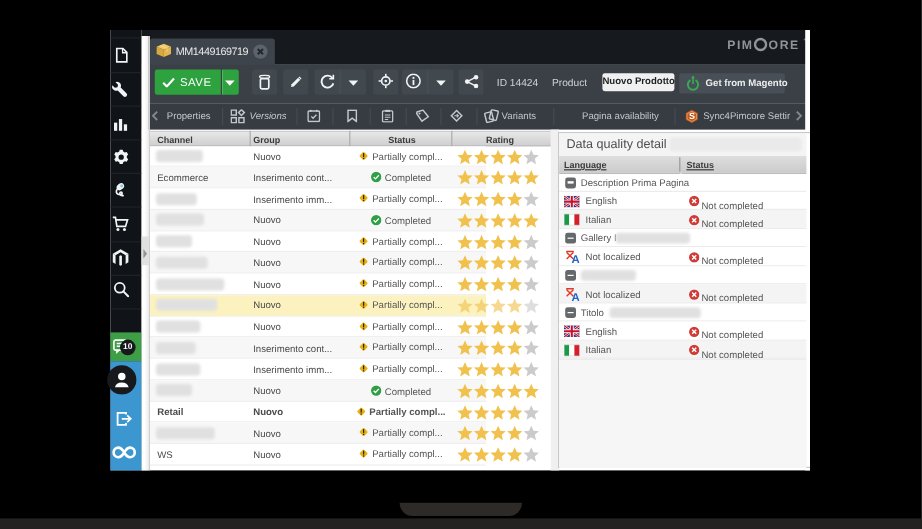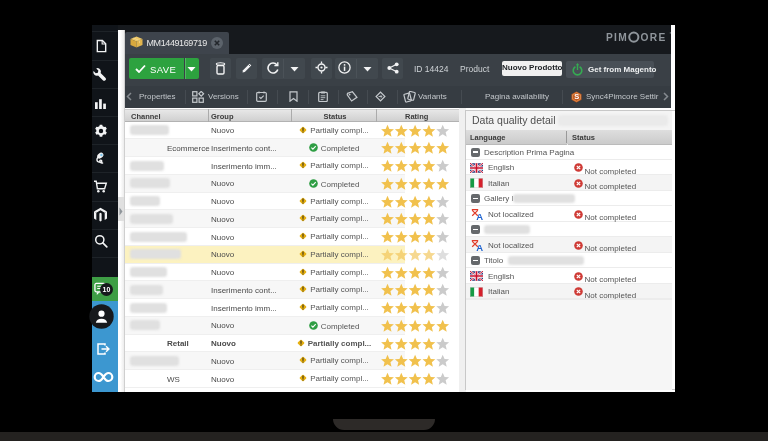--- a/index.html
+++ b/index.html
@@ -23,30 +23,30 @@
 #magbtn{position:absolute;left:565.5px;top:60.5px;width:88px;height:17.5px;background:#484f56;border-radius:2px;}
 #tb2{position:absolute;left:118px;top:86px;width:553px;height:22px;background:#363c42;}
 .t2s{position:absolute;top:90px;width:1px;height:14px;background:#454b51;}
 .t2t{position:absolute;top:92px;font-size:8px;color:#c3c7cb;}
 #thead{position:absolute;left:124px;top:109px;width:335px;height:12.5px;background:linear-gradient(#e7e7e7,#d0d0d0);border-top:1px solid #cdcdcd;border-bottom:1px solid #b2b2b2;box-sizing:border-box;}
 .th{position:absolute;top:111.5px;font-size:7.5px;font-weight:bold;color:#3a3a3a;}
 .col{position:absolute;top:109px;width:1px;height:13px;background:#ababab;}
 .row{position:absolute;left:124px;width:281px;height:17.75px;border-bottom:1px solid #efefef;box-sizing:border-box;}
 .blur{position:absolute;top:3.5px;height:10px;background:#e0e0e0;border-radius:3px;filter:blur(1.2px);}
 .gtxt{position:absolute;left:87px;top:4.5px;font-size:8px;color:#4a4a4a;}
-.ctxt{position:absolute;left:7px;top:4.5px;font-size:8px;color:#4a4a4a;margin-left:36px;}
+.ctxt{position:absolute;left:7px;top:4.5px;font-size:8px;color:#4a4a4a;}
 .status{position:absolute;left:168px;width:84px;top:4px;font-size:8px;color:#555;text-align:center;white-space:nowrap;}
 .rowsvg{position:absolute;left:0;top:0;}
 #gap{position:absolute;left:459px;top:108px;width:7px;height:284px;background:#f0f0f0;}
 #panel{position:absolute;left:465px;top:110px;width:210px;height:280px;background:#fff;border:1px solid #c8c8c8;border-right:none;box-sizing:border-box;}
 #ptbar{position:absolute;left:466px;top:111px;width:206px;height:19px;background:#f4f4f4;}
 #ptitle{position:absolute;left:472px;top:114px;font-size:10.5px;color:#4f4f4f;}
 #pblur{position:absolute;left:558px;top:115px;width:110px;height:11px;background:#eaeaea;border-radius:3px;filter:blur(1px);}
 #phead{position:absolute;left:466px;top:130px;width:206px;height:14px;background:linear-gradient(#dedede,#cbcbcb);border-bottom:1px solid #bbb;}
-.ph{position:absolute;top:133px;font-size:7.5px;font-weight:bold;color:#3a3a3a;}
+.ph{position:absolute;top:133px;font-size:7.5px;font-weight:bold;color:#3a3a3a;text-decoration:underline;}
 #pcol{position:absolute;left:566px;top:131px;width:1px;height:12px;background:#999;}
 .prow{position:absolute;left:466px;width:206px;height:15.45px;border-bottom:1px solid #ececec;box-sizing:border-box;}
 .ptxt{position:absolute;left:22px;top:3.5px;font-size:8px;color:#555;}
 .pgrp{position:absolute;left:18px;top:3.5px;font-size:8px;color:#555;}
 .pnc{position:absolute;left:118.5px;top:7px;font-size:8px;color:#555;}
 .minus{position:absolute;left:5px;top:3.5px;width:8.5px;height:8.5px;background:#66696c;border-radius:2px;}
 .minus:after{content:"";position:absolute;left:1.8px;top:3.4px;width:5px;height:1.7px;background:#fff;}
 #pbottom{position:absolute;left:466px;top:299px;width:206px;height:90px;background:#f6f6f6;border-top:1px solid #ececec;}
 #pwhite{position:absolute;left:466px;top:299px;width:206px;height:11px;background:#fff;}</style></head>
 <body>
@@ -156,21 +156,21 @@
 <div class="t2t" style="left:139px;">Properties</div>
 <div class="t2s" style="left:185px;"></div>
 <svg class="abs" style="left:192px;top:91px;" width="13" height="12" viewBox="0 0 13 12">
     <rect x="0.7" y="0.7" width="4.2" height="4.2" fill="none" stroke="#c5c9cd" stroke-width="1.2"></rect>
     <rect x="0.7" y="7.1" width="4.2" height="4.2" fill="none" stroke="#c5c9cd" stroke-width="1.2"></rect>
     <rect x="7.1" y="7.1" width="4.2" height="4.2" fill="none" stroke="#c5c9cd" stroke-width="1.2"></rect>
     <g transform="rotate(45 9.2 2.8)">
       <rect x="7.5" y="1.1" width="3.4" height="3.4" fill="none" stroke="#c5c9cd" stroke-width="1.2"></rect>
     </g>
   </svg>
-<div class="t2t" style="left:208px;">Versions</div>
+<div class="t2t" style="left:208px;font-style:italic;">Versions</div>
 <div class="t2s" style="left:247px;"></div>
 <svg class="abs" style="left:256px;top:91px;" width="11" height="11" viewBox="0 0 11 11">
     <rect x="0.7" y="1.5" width="9.6" height="8.8" rx="1" fill="none" stroke="#c5c9cd" stroke-width="1.2"></rect>
     <path d="M3 0.4 V2.4 M8 0.4 V2.4" stroke="#c5c9cd" stroke-width="1.1"></path>
     <path d="M3.4 6 L4.9 7.5 L7.7 4.6" fill="none" stroke="#c5c9cd" stroke-width="1.1"></path>
   </svg>
 <div class="t2s" style="left:277px;"></div>
 <svg class="abs" style="left:289px;top:91px;" width="9" height="11" viewBox="0 0 9 11">
     <path d="M1 0.8 H8 V10.2 L4.5 7.5 L1 10.2 Z" fill="none" stroke="#c5c9cd" stroke-width="1.2"></path>
   </svg>

